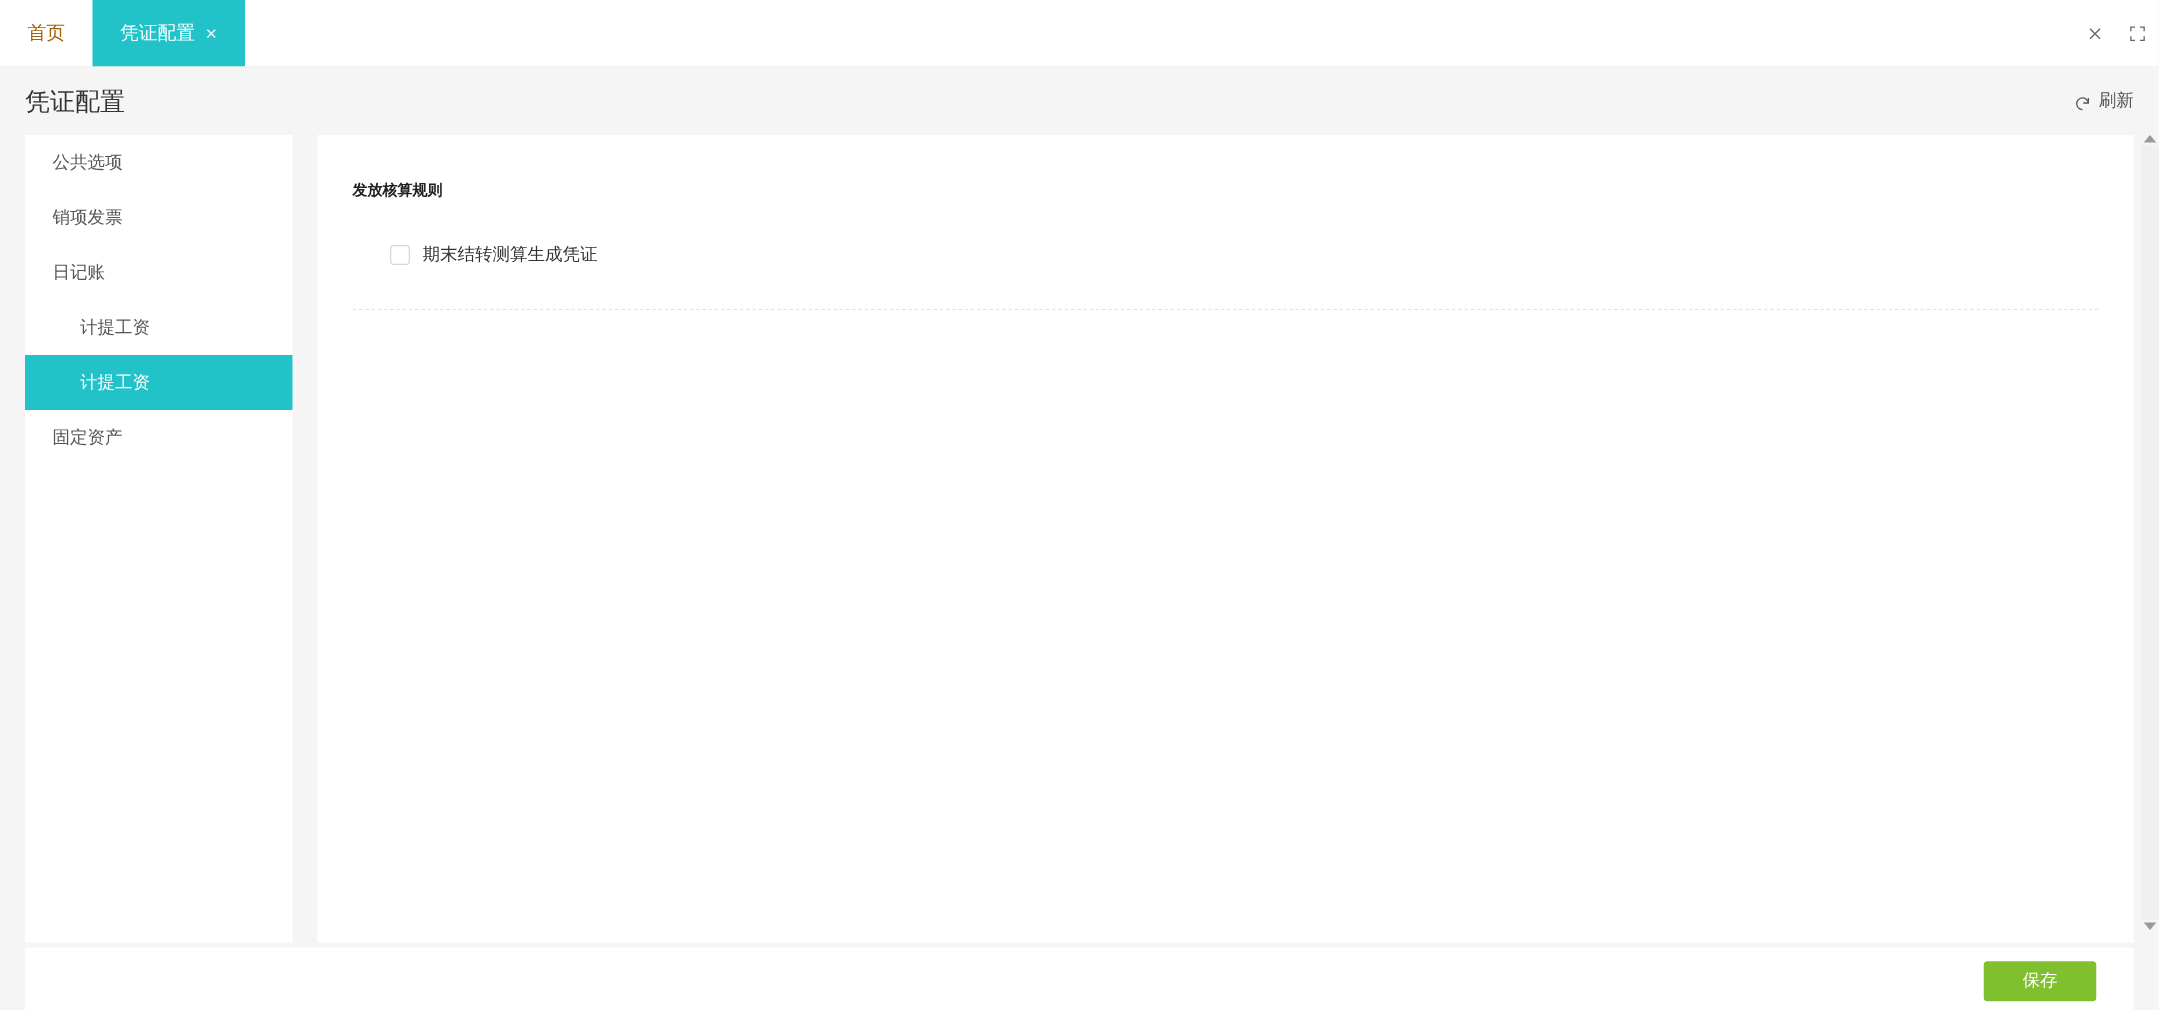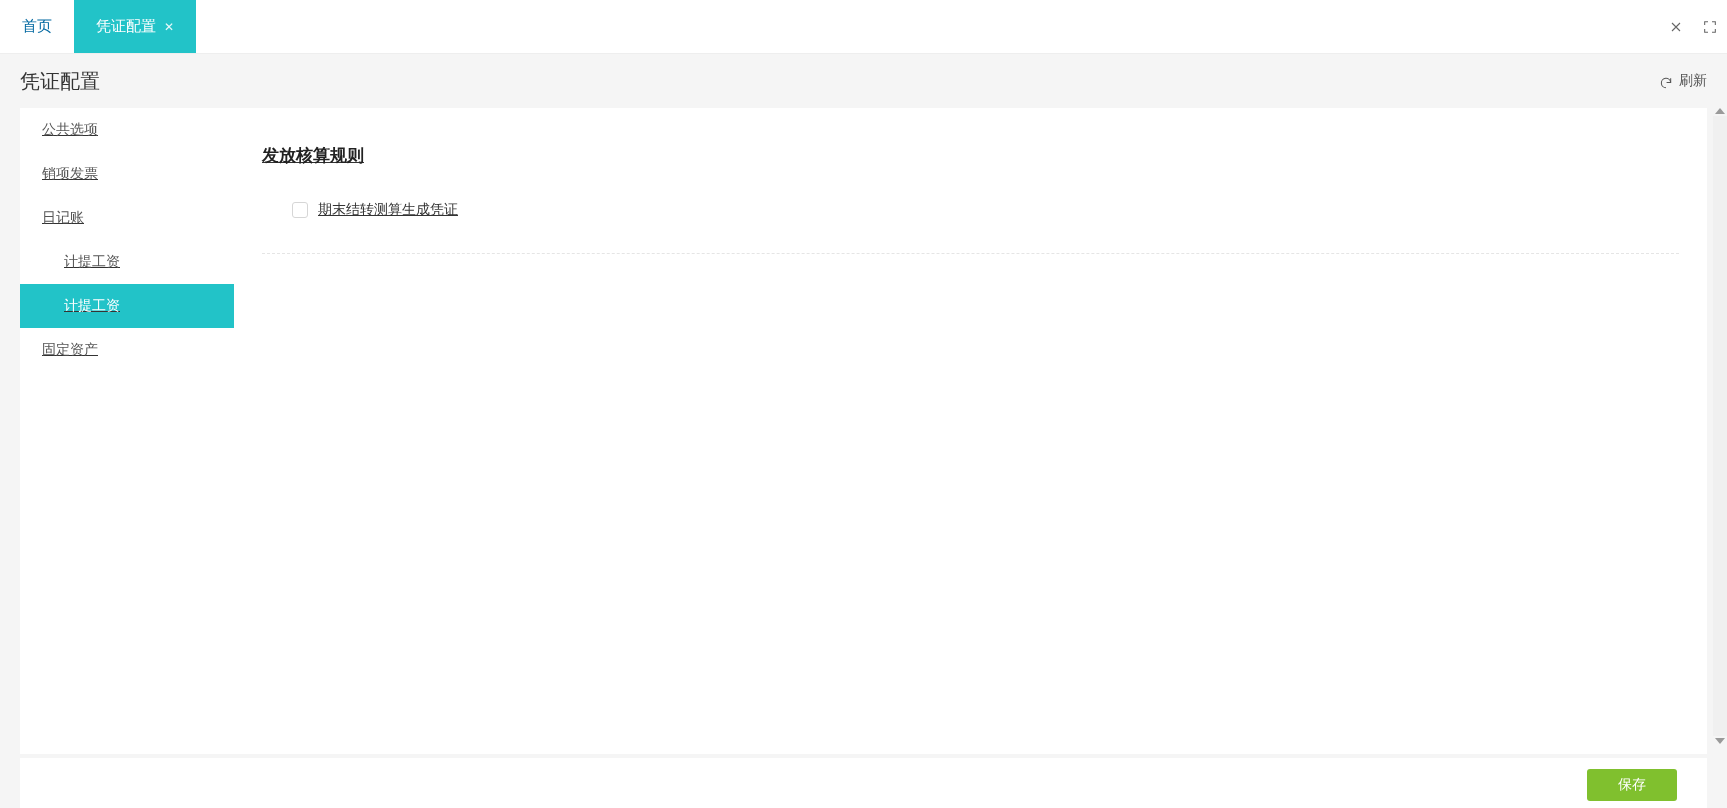--- a/index.html
+++ b/index.html
@@ -10,21 +10,21 @@
     background: #f5f5f5;
   }
 
   
   .tabbar {
     height: 54px; background: #fff; display: flex; align-items: stretch;
     border-bottom: 1px solid #eee; position: relative;
   }
   .tab {
     display: flex; align-items: center; padding: 0 22px;
-    font-size: 15px; color: #0369a1; cursor: pointer; user-select: none;
+    font-size: 15px; color: #a16207; cursor: pointer; user-select: none;
   }
   .tab.active {
     background: #22c3c8; color: #fff;
   }
   .tab .close {
     margin-left: 8px; font-size: 12px; opacity: .9;
   }
   .tabbar-right {
     margin-left: auto; display: flex; align-items: center;
   }
@@ -42,42 +42,41 @@
   .page-title { font-size: 20px; color: #333; }
   .page-head .spacer { flex: 1; }
   .refresh {
     display: flex; align-items: flex-end; gap: 6px; color: #555; cursor: pointer;
     font-size: 14px;
   }
   .refresh svg { width: 14px; height: 14px; stroke: currentColor; fill: none; stroke-width: 1.8; }
 
   
   .body-wrap {
-    display: flex; padding: 0 20px 0 20px; gap: 0;
+    display: flex; padding: 0 20px 0 20px; gap: 20px;
     height: calc(100% - 54px - 54px - 54px); 
-    text-decoration: underline;
   }
   .sidebar {
     width: 214px; background: #fff; border: 0; display: flex; flex-direction: column;
   }
   .side-item {
     height: 44px; display: flex; align-items: center; padding: 0 22px;
     color: #555; cursor: pointer; font-size: 14px; position: relative;
   }
   .side-item .label { flex: 1; }
   .side-item.child { padding-left: 44px; }
   .side-item.active { background: #22c3c8; color: #fff; }
   .side-item .chev { color: #bbb; }
   .side-item .chev svg { width: 12px; height: 12px; stroke: currentColor; fill: none; stroke-width: 1.8; }
 
   .content {
     flex: 1; background: #fff; padding: 36px 28px 20px 28px;
     position: relative; overflow: auto;
   }
-  .section-title { font-size: 17px; font-weight: 700; margin-bottom: 34px; color: #222; }
+  .section-title { font-size: 12px; font-weight: 700; margin-bottom: 34px; color: #222; }
   .chk-row { display: flex; align-items: center; gap: 10px; padding-left: 30px; }
   .chk {
     width: 16px; height: 16px; border: 1px solid #d6d6d6; border-radius: 3px; background: #fff;
     display: inline-block; cursor: pointer;
   }
   .chk-label { color: #333; }
   .dashed-sep {
     margin-top: 34px; border: 0; border-top: 1px dashed #e5e5e5;
   }
 

